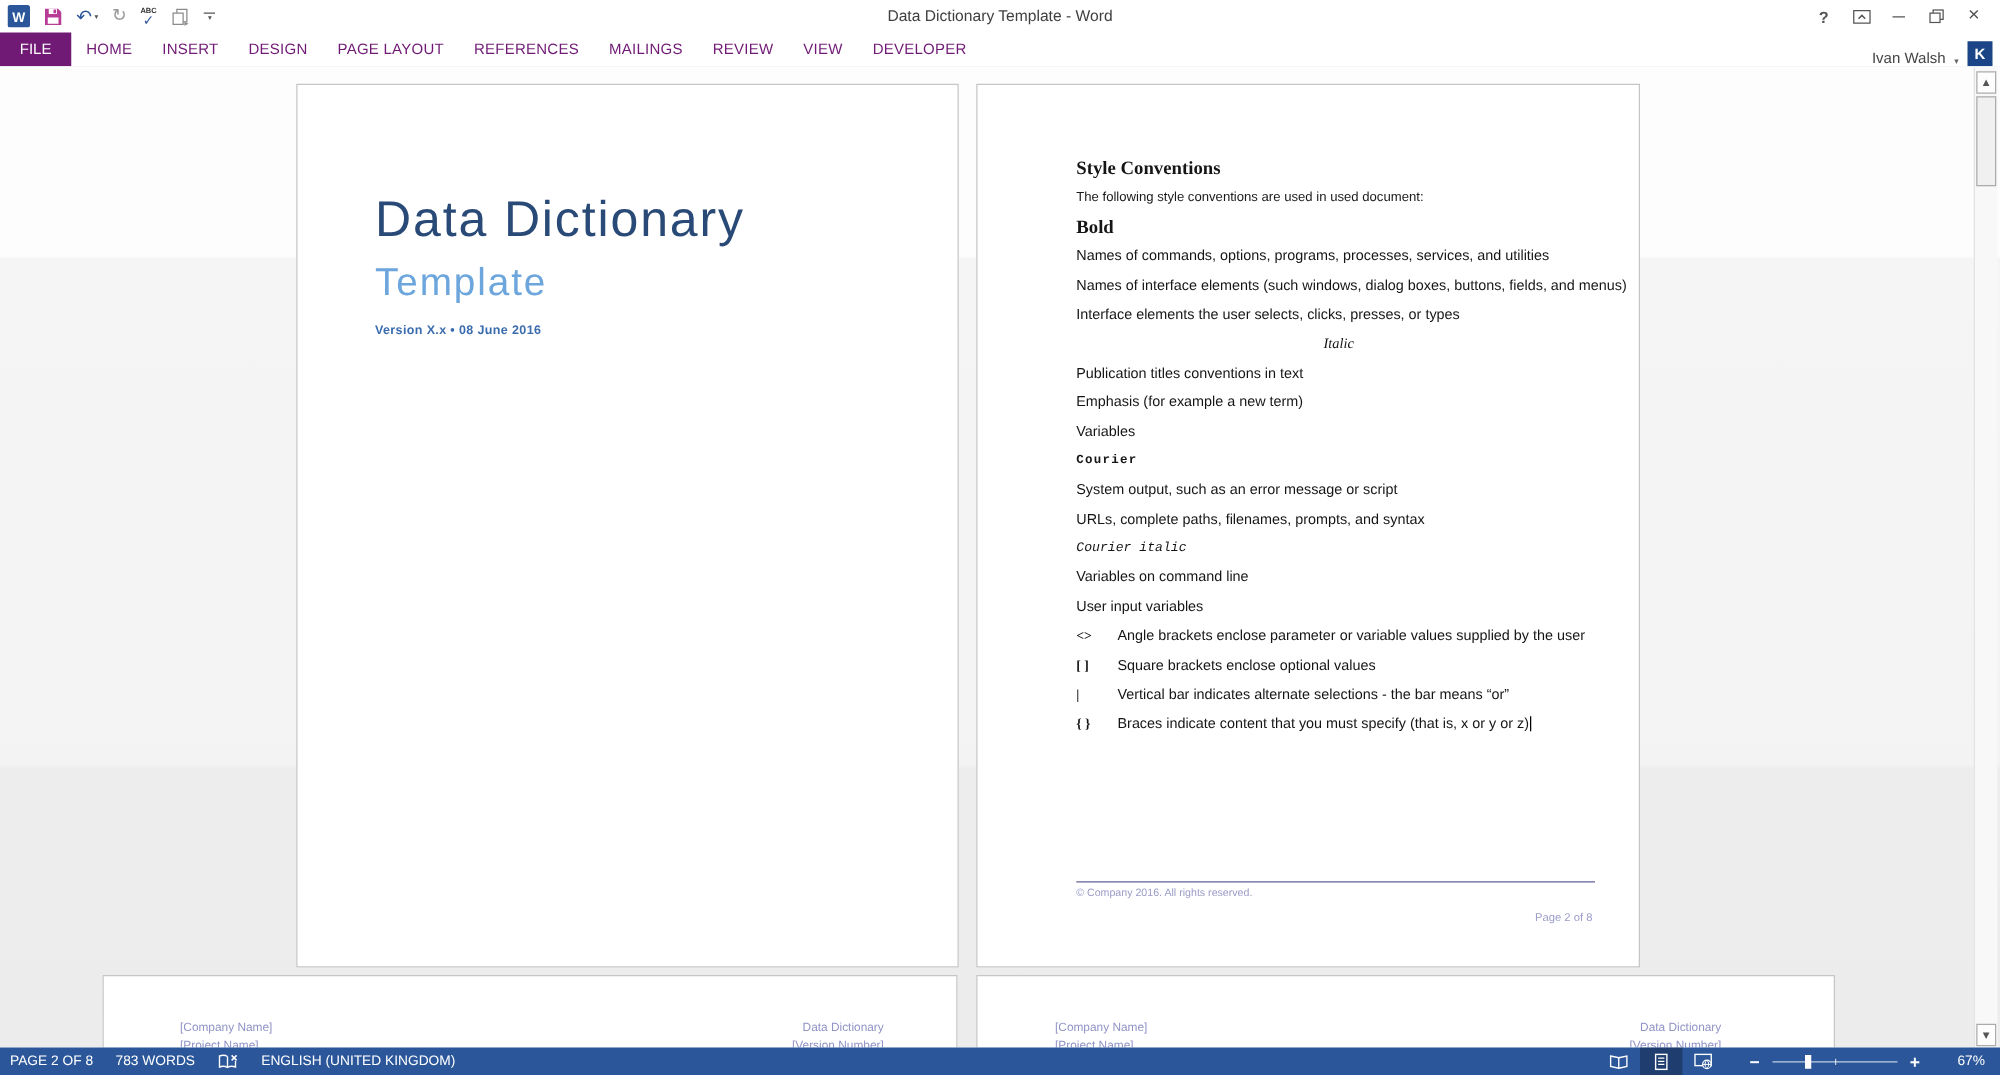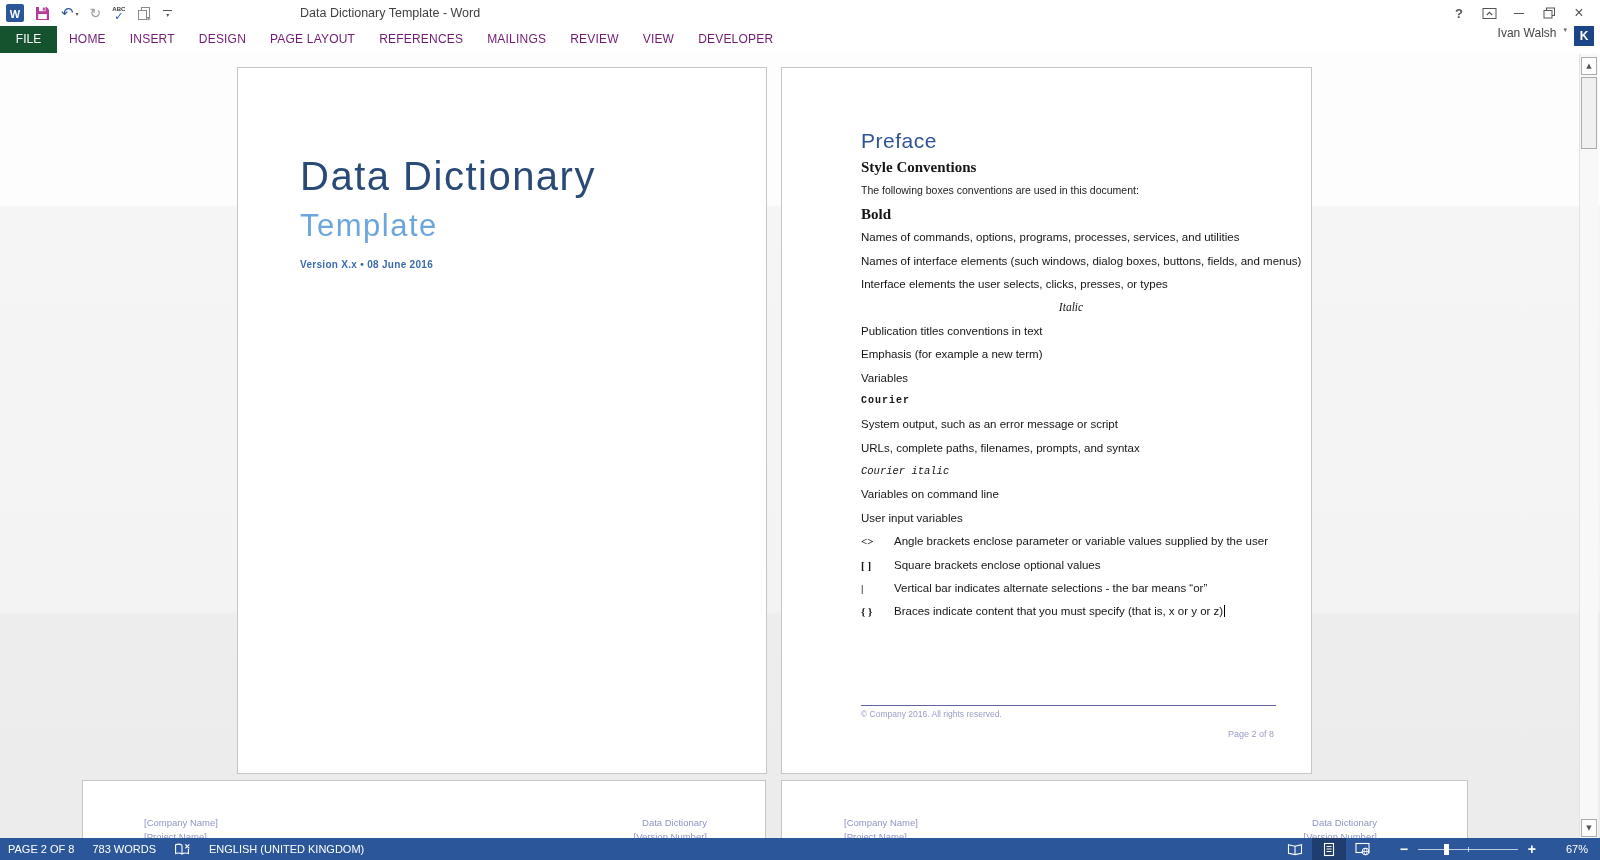--- a/index.html
+++ b/index.html
@@ -12,34 +12,34 @@
   .qbtn{display:flex;align-items:center;justify-content:center;cursor:default;}
   .undo-glyph{font-family:"DejaVu Sans",sans-serif;font-size:15px;color:#2B579A;line-height:14px;}
   .redo-glyph{font-family:"DejaVu Sans",sans-serif;font-size:14px;color:#9a9a9a;line-height:14px;}
   .dd{font-family:"DejaVu Sans",sans-serif;font-size:6px;color:#555;margin-left:2px;}
   .qat-abc{display:flex;flex-direction:column;align-items:center;}
   .qat-abc .abc{font-size:6px;font-weight:700;color:#333;line-height:6px;}
   .qat-abc .chk{font-family:"DejaVu Sans",sans-serif;color:#2B579A;font-size:11px;line-height:9px;font-weight:700;}
   .qat-ovf{display:flex;flex-direction:column;align-items:center;}
   .qat-ovf .b{width:9px;height:0;border-top:1.5px solid #555;margin-bottom:1px;}
   .qat-ovf .c{font-family:"DejaVu Sans",sans-serif;font-size:6px;color:#555;line-height:5px;}
-  .tb-title{position:absolute;left:300px;right:300px;top:0;height:26px;
+  .tb-title{position:absolute;left:300px;right:300px;top:0;height:26px;text-align:center;
             line-height:26px;font-size:12.5px;color:#3f3f3f;white-space:nowrap;}
   .winctl{position:absolute;right:6px;top:0;height:26px;display:flex;align-items:center;}
   .wbtn{width:30px;height:22px;display:flex;align-items:center;justify-content:center;color:#555;}
   .help-q{font-size:13px;font-weight:700;color:#555;}
   .min-bar{display:inline-block;width:10px;border-top:1px solid #555;}
   .close-x{font-size:16px;color:#555;line-height:16px;}
 
   
   .tabrow{position:absolute;top:26px;left:0;right:0;height:27px;background:#fff;
           border-bottom:1px solid #d9d9d9;display:flex;align-items:stretch;}
-  .filetab{background:#14532d;color:#fff;width:57px;text-align:center;line-height:26px;font-size:12px;}
+  .filetab{background:#701a75;color:#fff;width:57px;text-align:center;line-height:26px;font-size:12px;}
   .rtab{padding:0 12px;line-height:26px;font-size:12px;color:#701a75;letter-spacing:.2px;white-space:nowrap;}
-  .account{margin-left:auto;display:flex;align-items:flex-start;gap:7px;padding-right:6px;font-size:12px;color:#444;}
+  .account{margin-left:auto;display:flex;align-items:flex-end;gap:7px;padding-right:6px;font-size:12px;color:#444;}
   .acct-caret{font-family:"DejaVu Sans",sans-serif;font-size:7px;color:#666;}
   .avatar{width:20px;height:20px;background:#1C4587;color:#fff;font-size:12px;font-weight:700;
           display:flex;align-items:center;justify-content:center;}
 
   
   .doc{position:absolute;top:53px;left:0;right:0;bottom:22px;overflow:hidden;
        background:linear-gradient(#fdfdfd 0px,#fdfdfd 152px,#f5f5f6 154px,#f3f3f4 558px,#ededee 562px,#ececed 100%);}
   .page{position:absolute;background:#fff;border:1px solid #c6c6c6;box-sizing:border-box;overflow:hidden;}
   #pg1{left:237px;top:14px;width:530px;height:707px;}
   #pg2{left:781px;top:14px;width:531px;height:707px;}
@@ -196,23 +196,22 @@
   <div class="doc">
 
     <div class="page" id="pg1">
       <div class="cover-title">Data Dictionary</div>
       <div class="cover-sub">Template</div>
       <div class="cover-ver">Version X.x • 08 June 2016</div>
     </div>
 
     <div class="page" id="pg2">
       <div class="pg2-inner">
-        <div class="preface-h">Preface</div>
         <p class="ln sb">Style Conventions</p>
-        <p class="ln sa">The following boxes conventions are used in this document:</p>
+        <p class="ln sa">The following style conventions are used in used document:</p>
         <p class="ln sb">Bold</p>
         <p class="ln sr">Names of commands, options, programs, processes, services, and utilities</p>
         <p class="ln sr">Names of interface elements (such windows, dialog boxes, buttons, fields, and menus)</p>
         <p class="ln sr">Interface elements the user selects, clicks, presses, or types</p>
         <p class="ln si">Italic</p>
         <p class="ln sr">Publication titles conventions in text</p>
         <p class="ln sr">Emphasis (for example a new term)</p>
         <p class="ln sr">Variables</p>
         <p class="ln mb">Courier</p>
         <p class="ln sr">System output, such as an error message or script</p>

